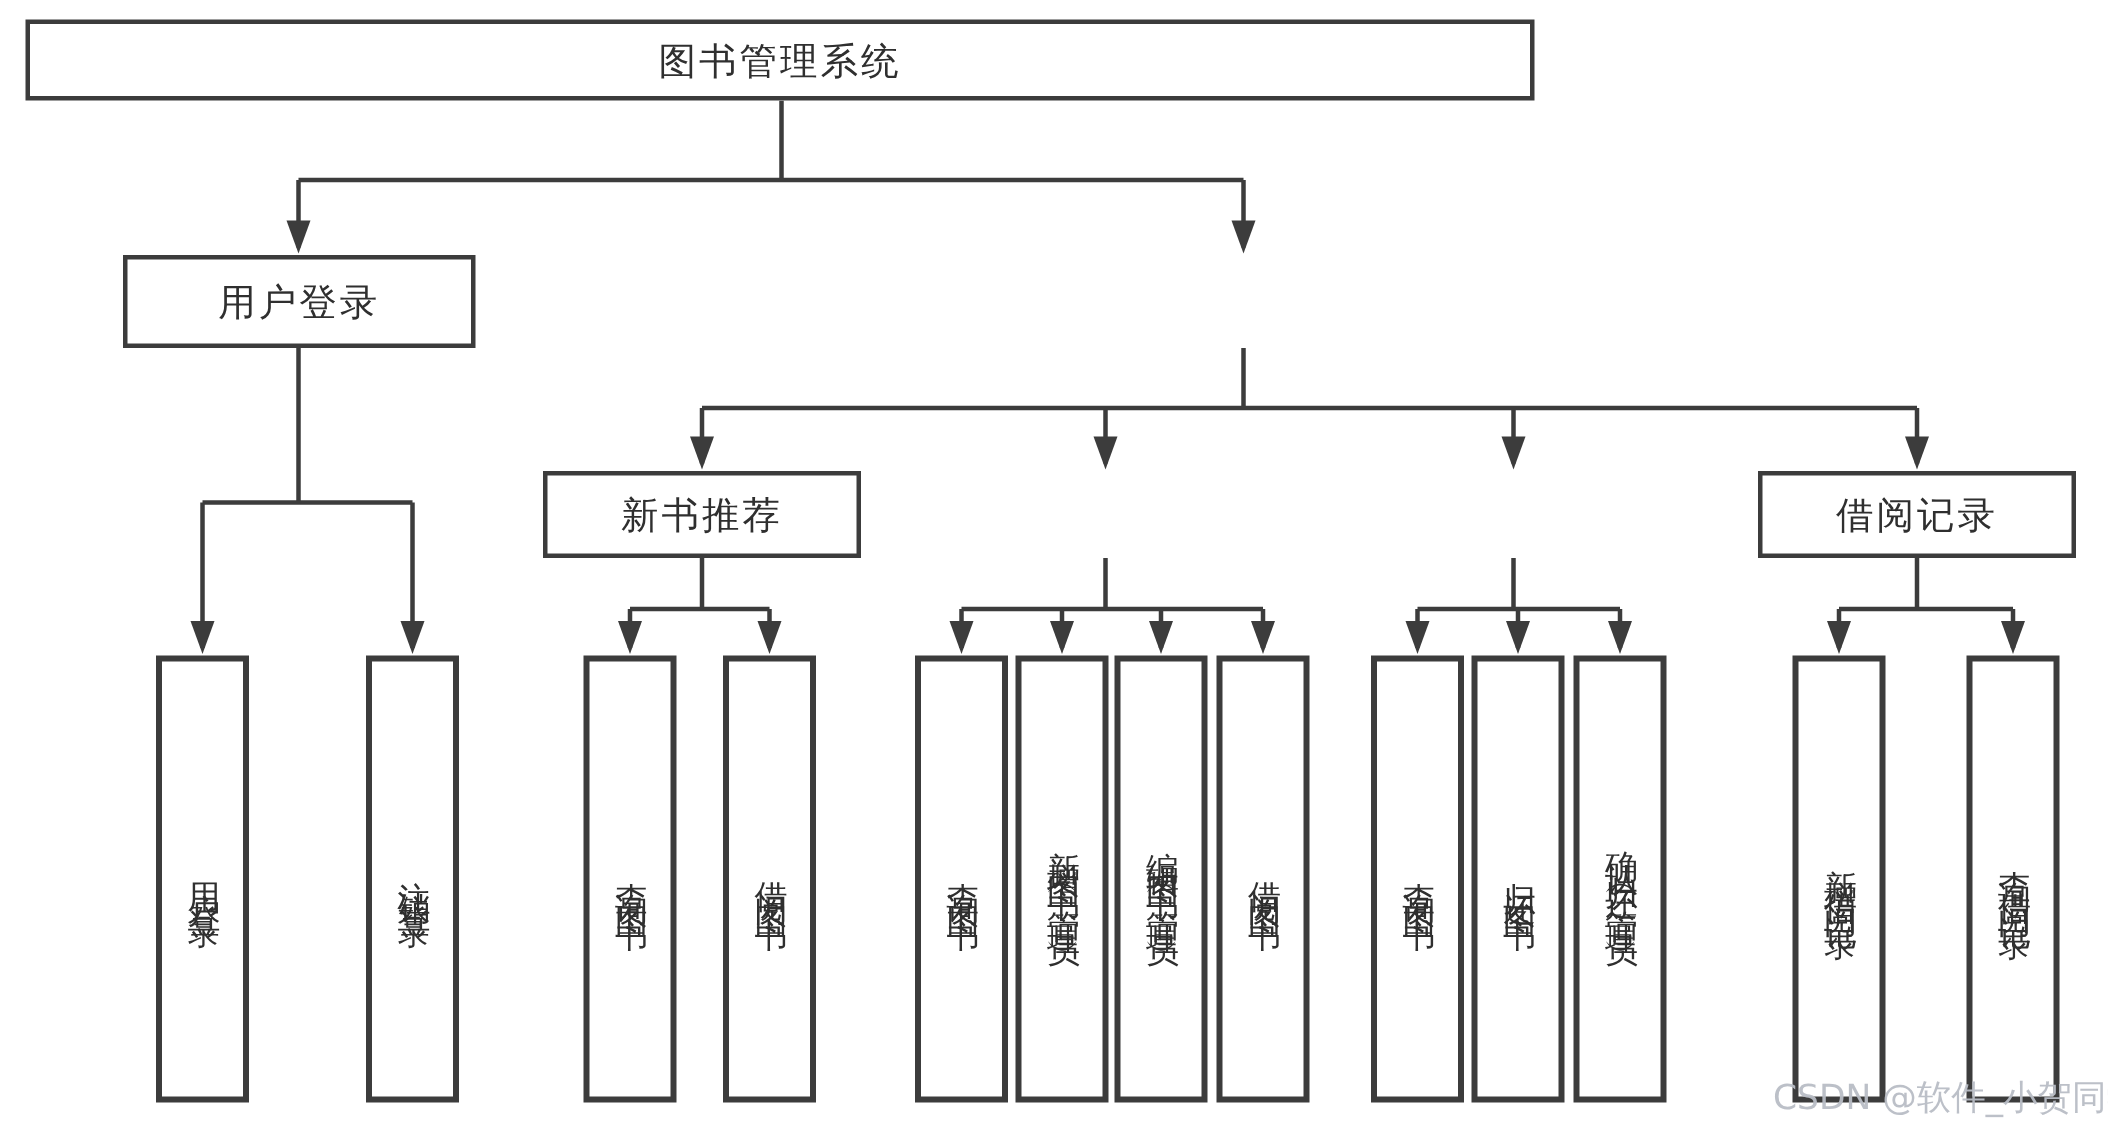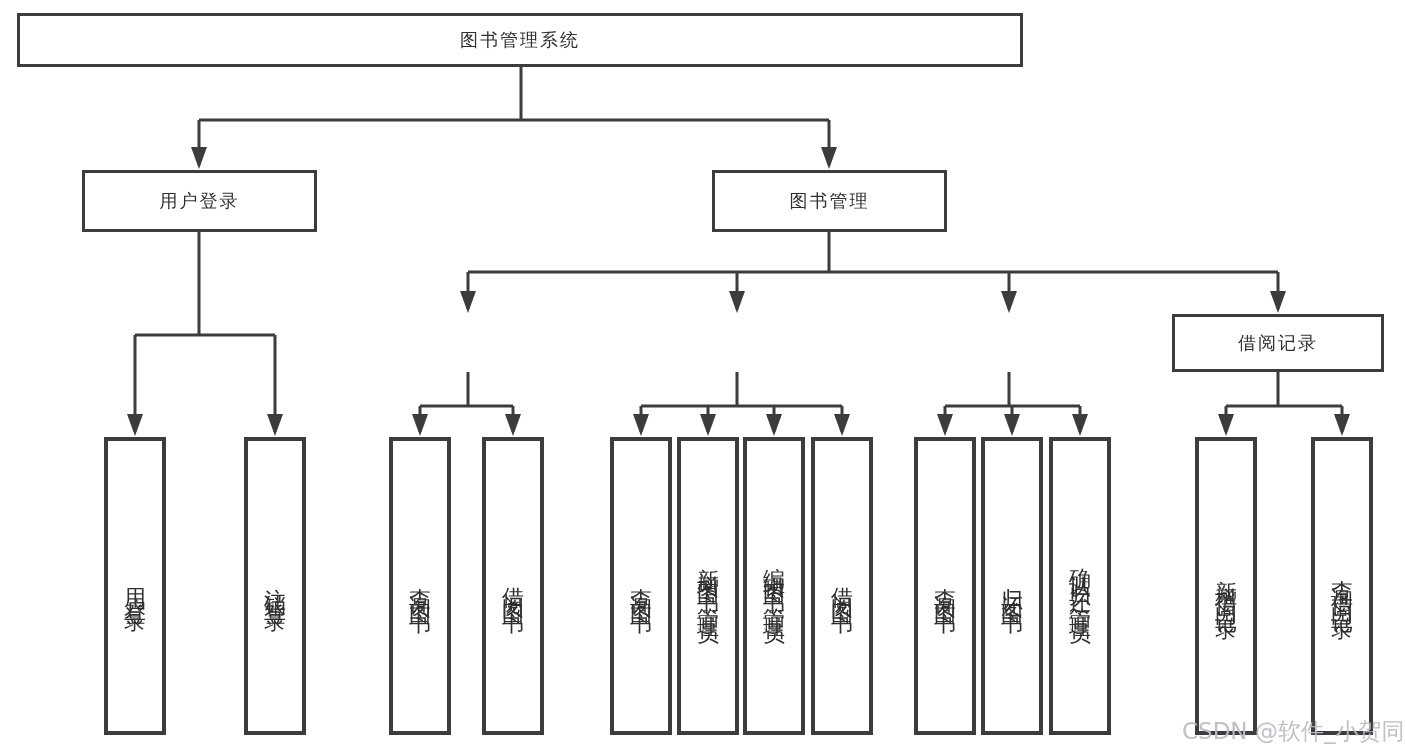--- a/index.html
+++ b/index.html
@@ -18,21 +18,21 @@
     position: absolute;
     box-sizing: border-box;
     border: 3px solid #3c3c3c;
     background: #ffffff;
     display: flex;
     align-items: center;
     justify-content: center;
     color: #2f2f2f;
     z-index: 2;
   }
-  .h-label { font-size: 18px; letter-spacing: 2px; white-space: nowrap; }
+  .h-label { font-size: 25px; letter-spacing: 2px; white-space: nowrap; }
   .leaf { border-width: 4px; }
   .v-label {
     writing-mode: vertical-rl;
     text-orientation: mixed;
     font-size: 22px;
     letter-spacing: 8px;
     line-height: 1;
     white-space: nowrap;
   }
   .watermark {
@@ -101,24 +101,24 @@
     </g>
   </svg>
 
   <div class="box" style="left:17px; top:13px; width:1006px; height:54px;">
     <span class="h-label">图书管理系统</span>
   </div>
 
   <div class="box" style="left:82px; top:170px; width:235px; height:62px;">
     <span class="h-label">用户登录</span>
   </div>
-  <div class="box" style="left:712px; top:170px; width:235px; height:62px;">
-    <span class="h-label">图书管理</span>
+
+  <div class="box" style="left:362px; top:314px; width:212px; height:58px;">
+    <span class="h-label">新书推荐</span>
   </div>
-
   <div class="box" style="left:1172px; top:314px; width:212px; height:58px;">
     <span class="h-label">借阅记录</span>
   </div>
 
   <div class="box leaf" style="left:104px; top:437px; width:62px; height:298px;">
     <span class="v-label">用户登录</span>
   </div>
   <div class="box leaf" style="left:244px; top:437px; width:62px; height:298px;">
     <span class="v-label">注销登录</span>
   </div>

